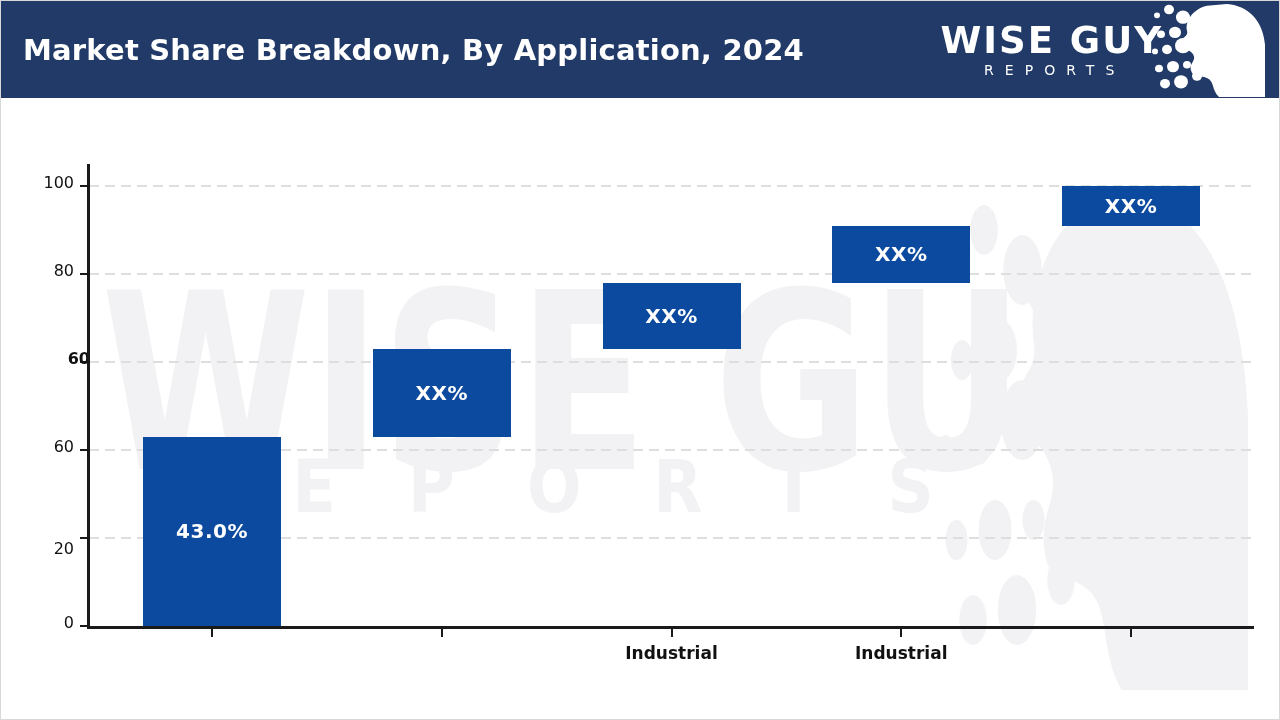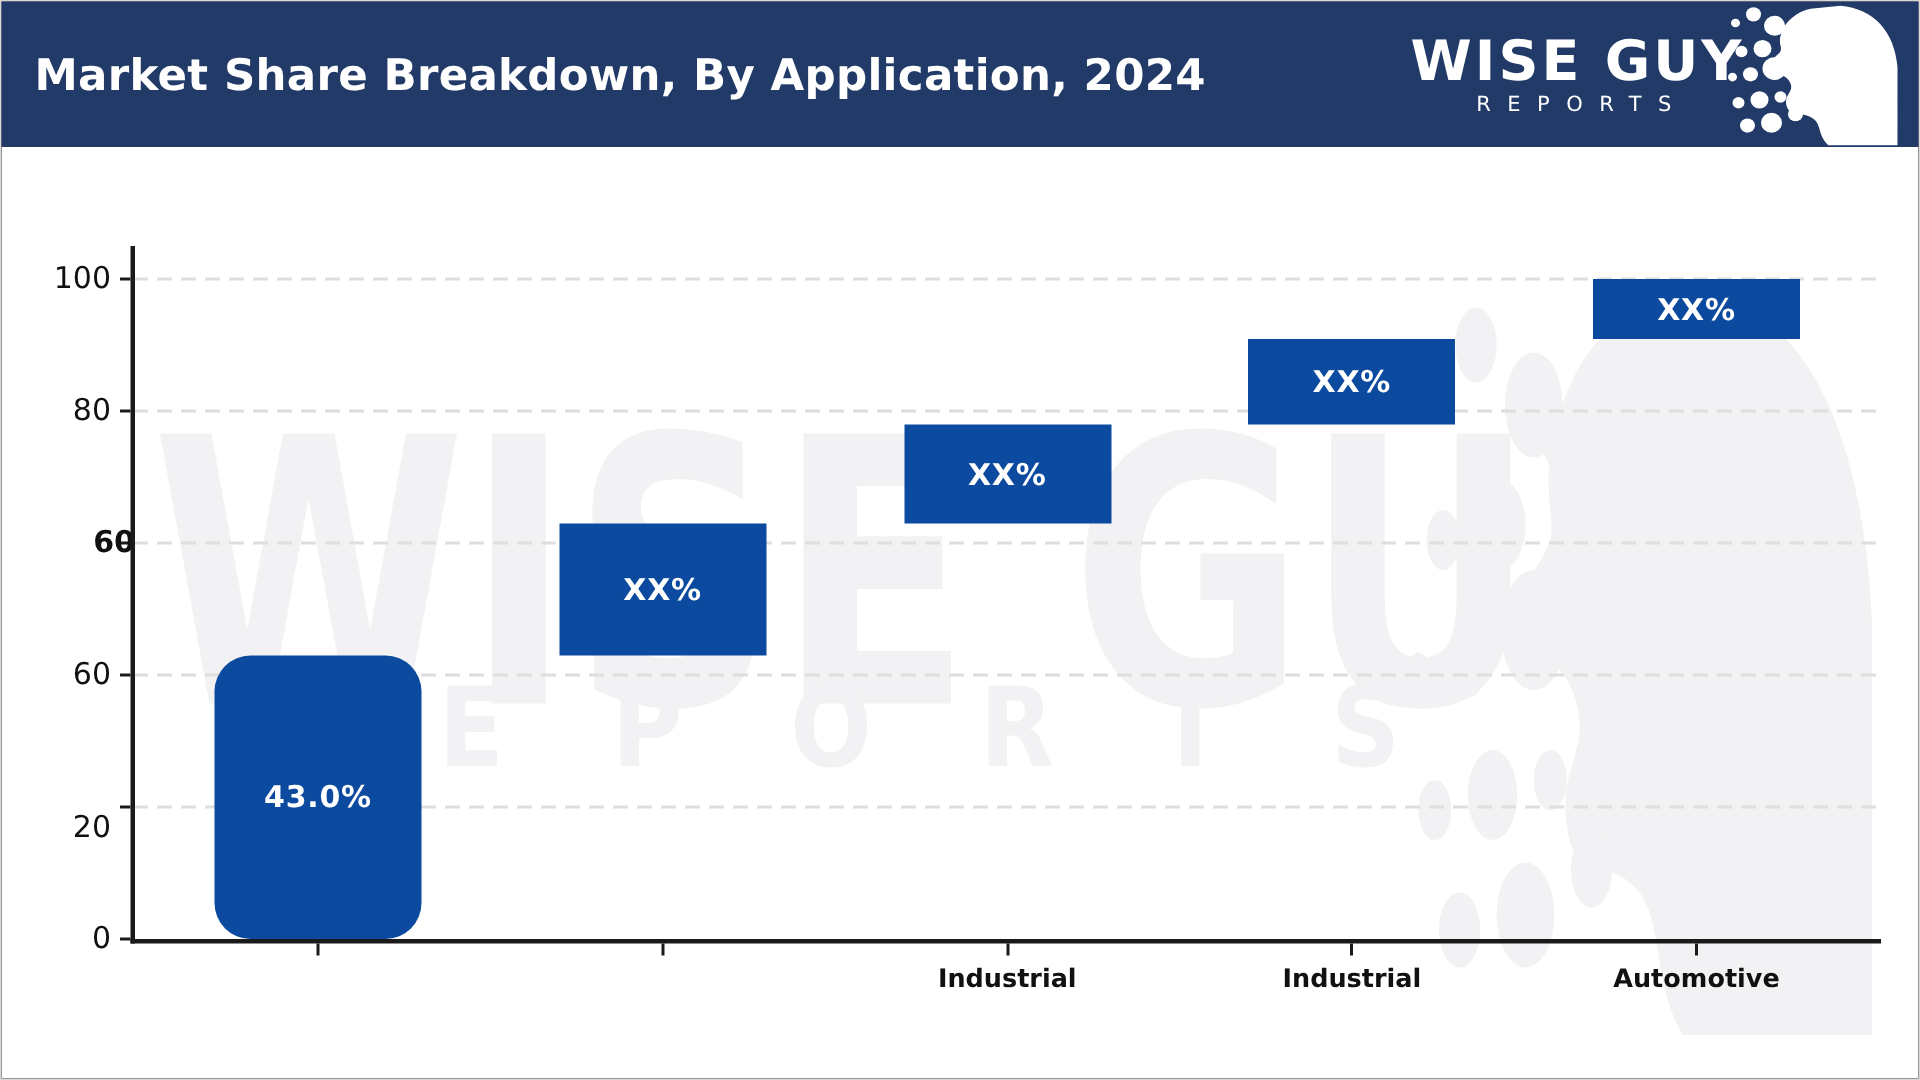--- a/index.html
+++ b/index.html
@@ -1,19 +1,19 @@
 <!DOCTYPE html>
 <html><head>
 <meta charset="utf-8">
 <style>
   html,body{margin:0;padding:0;background:#888;}
   *{box-sizing:border-box;}
   .page{
     position:relative;width:1280px;height:720px;margin:0 auto;
-    background:#0f172a;overflow:hidden;
+    background:#f97316;overflow:hidden;
     border:1px solid #d8d8d8;
     font-family:"DejaVu Sans","Liberation Sans",sans-serif;
   }
   
   .header{
     position:absolute;top:0;left:0;width:100%;height:97px;
     background:#213a67;display:flex;align-items:center;
   }
   .header .title{
     flex:1;color:#ffffff;font-size:29px;font-weight:bold;
@@ -34,21 +34,21 @@
     position:absolute;left:170px;top:352px;font-size:64px;font-weight:700;
     color:#f2f2f4;white-space:nowrap;letter-spacing:72px;line-height:1;
     transform:scaleY(1.15);transform-origin:top left;z-index:0;user-select:none;
   }
   .wm-face{position:absolute;left:928px;top:92px;z-index:0;}
   .gridline{position:absolute;height:2px;z-index:1;
     background:repeating-linear-gradient(90deg,#dedede 0 10px,transparent 10px 16px);}
   .spine{position:absolute;background:#1a1a1a;z-index:2;}
   .ytickmark{position:absolute;width:7px;height:2px;background:#1a1a1a;z-index:2;}
   .xtickmark{position:absolute;width:2px;height:8px;background:#1a1a1a;z-index:2;}
-  .ylabel{position:absolute;font-size:20px;color:#111;text-align:right;z-index:2;}
+  .ylabel{position:absolute;font-size:16px;color:#111;text-align:right;z-index:2;}
   .xlabel{position:absolute;font-size:17px;font-weight:bold;color:#111;text-align:center;z-index:2;}
   .bar{position:absolute;display:flex;align-items:center;justify-content:center;z-index:3;}
   .bar-label{color:#ffffff;font-size:20px;font-weight:bold;letter-spacing:0.5px;}
 </style>
 </head>
 <body>
 
 <div class="page">
 
   <div class="header">
@@ -118,21 +118,21 @@
       <div class="ytickmark" style="left: 79px; top: 263px;"></div>
       <div class="ylabel" style="left: 16px; width: 73px; top: 251px; font-weight: bold;">60</div>
       <div class="gridline" style="left: 88px; width: 1165px; top: 175px;"></div>
       <div class="ytickmark" style="left: 79px; top: 175px;"></div>
       <div class="ylabel" style="left: 0px; width: 73px; top: 163px;">80</div>
       <div class="gridline" style="left: 88px; width: 1165px; top: 87px;"></div>
       <div class="ytickmark" style="left: 79px; top: 87px;"></div>
       <div class="ylabel" style="left: 0px; width: 73px; top: 75px;">100</div>
       <div class="spine" style="left: 86px; top: 66px; width: 3px; height: 465px;"></div>
       <div class="spine" style="left: 86px; top: 528px; width: 1167px; height: 3px;"></div>
-      <div class="bar" style="left: 142px; top: 338.8px; width: 138px; height: 189.2px; background: rgb(11, 74, 158); border-radius: 24px;">
+      <div class="bar" style="left: 142px; top: 338.8px; width: 138px; height: 189.2px; background: rgb(11, 74, 158);">
         <span class="bar-label" style="color: rgb(255, 255, 255);">43.0%</span>
       </div>
       <div class="xtickmark" style="left: 210px; top: 531px;"></div>
       <div class="bar" style="left: 371.75px; top: 250.8px; width: 138px; height: 88px; background: rgb(11, 74, 158);">
         <span class="bar-label" style="color: rgb(255, 255, 255);">XX%</span>
       </div>
       <div class="xtickmark" style="left: 439.75px; top: 531px;"></div>
       <div class="bar" style="left: 601.5px; top: 184.8px; width: 138px; height: 66px; background: rgb(11, 74, 158);">
         <span class="bar-label" style="color: rgb(255, 255, 255);">XX%</span>
       </div>
@@ -140,15 +140,14 @@
       <div class="xlabel" style="left: 555.5px; width: 230px; top: 545px;">Industrial</div>
       <div class="bar" style="left: 831.25px; top: 127.6px; width: 138px; height: 57.2px; background: rgb(11, 74, 158);">
         <span class="bar-label" style="color: rgb(255, 255, 255);">XX%</span>
       </div>
       <div class="xtickmark" style="left: 899.25px; top: 531px;"></div>
       <div class="xlabel" style="left: 785.25px; width: 230px; top: 545px;">Industrial</div>
       <div class="bar" style="left: 1061px; top: 88px; width: 138px; height: 39.6px; background: rgb(11, 74, 158);">
         <span class="bar-label" style="color: rgb(255, 255, 255);">XX%</span>
       </div>
       <div class="xtickmark" style="left: 1129px; top: 531px;"></div>
-      <div class="xlabel" style="left: 1015px; width: 230px; top: 545px;">Automotive</div>
     </div>
 </div>
 
 </body></html>

